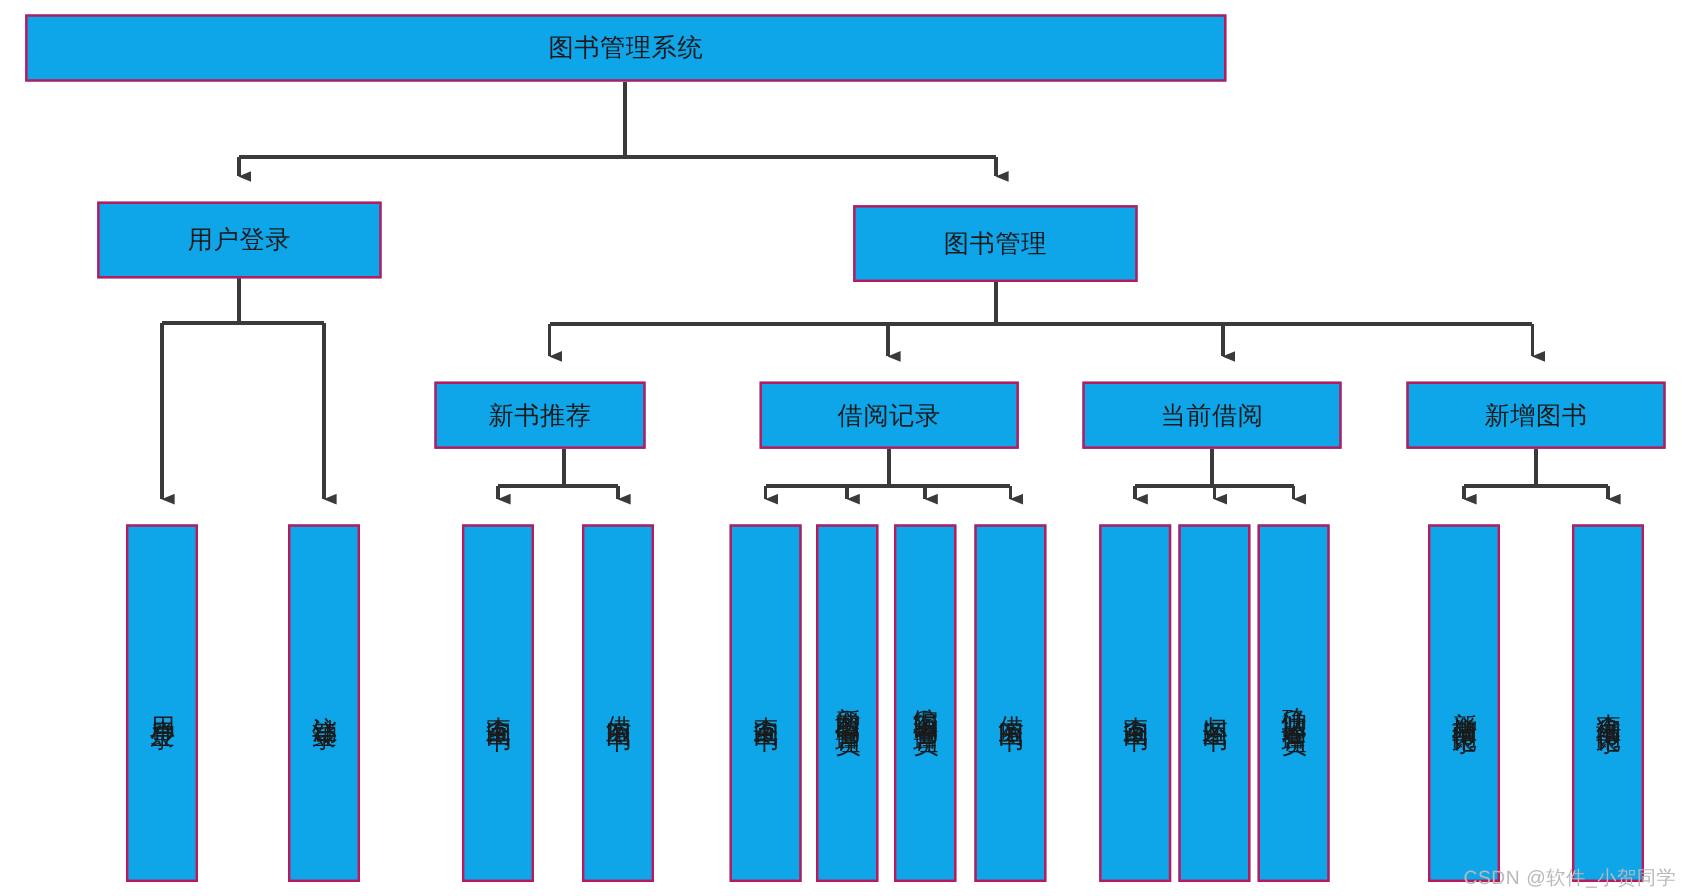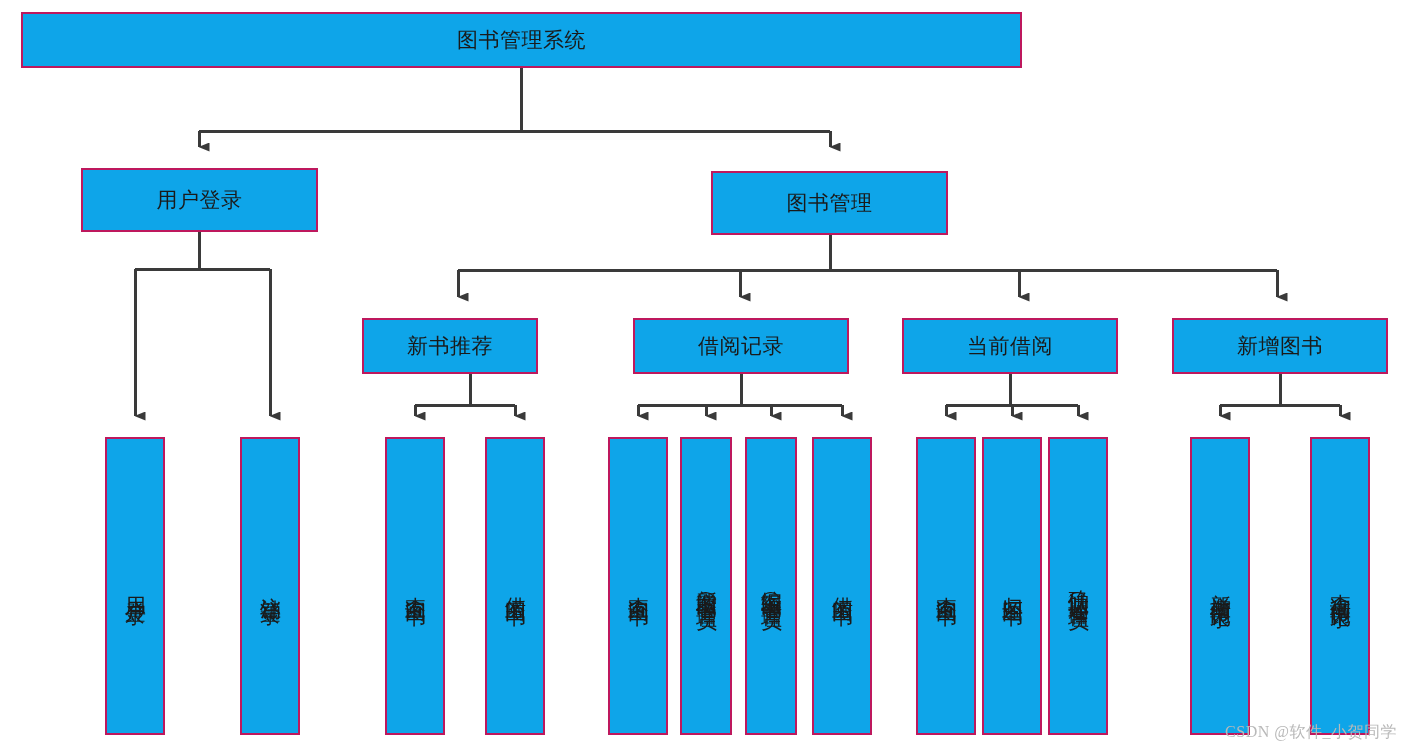--- a/index.html
+++ b/index.html
@@ -66,21 +66,21 @@
   }
   #watermark {
     position: absolute;
     right: 8px;
     bottom: 4px;
     font-size: 16px;
     color: #b9b9b9;
     letter-spacing: 0.5px;
     z-index: 3;
     white-space: nowrap;
-    font-family: Liberation Serif, serif;
+    font-family: Liberation Sans, sans-serif;
   }
 </style>
 </head>
 <body>
 
 <div id="canvas">
 
   <svg id="edges" viewBox="0 0 1405 747" width="1405" height="747" xmlns="http://www.w3.org/2000/svg">
     <defs>
       <marker id="arrowhead" markerWidth="9" markerHeight="11" refX="4.5" refY="10.5" orient="auto" markerUnits="userSpaceOnUse">

